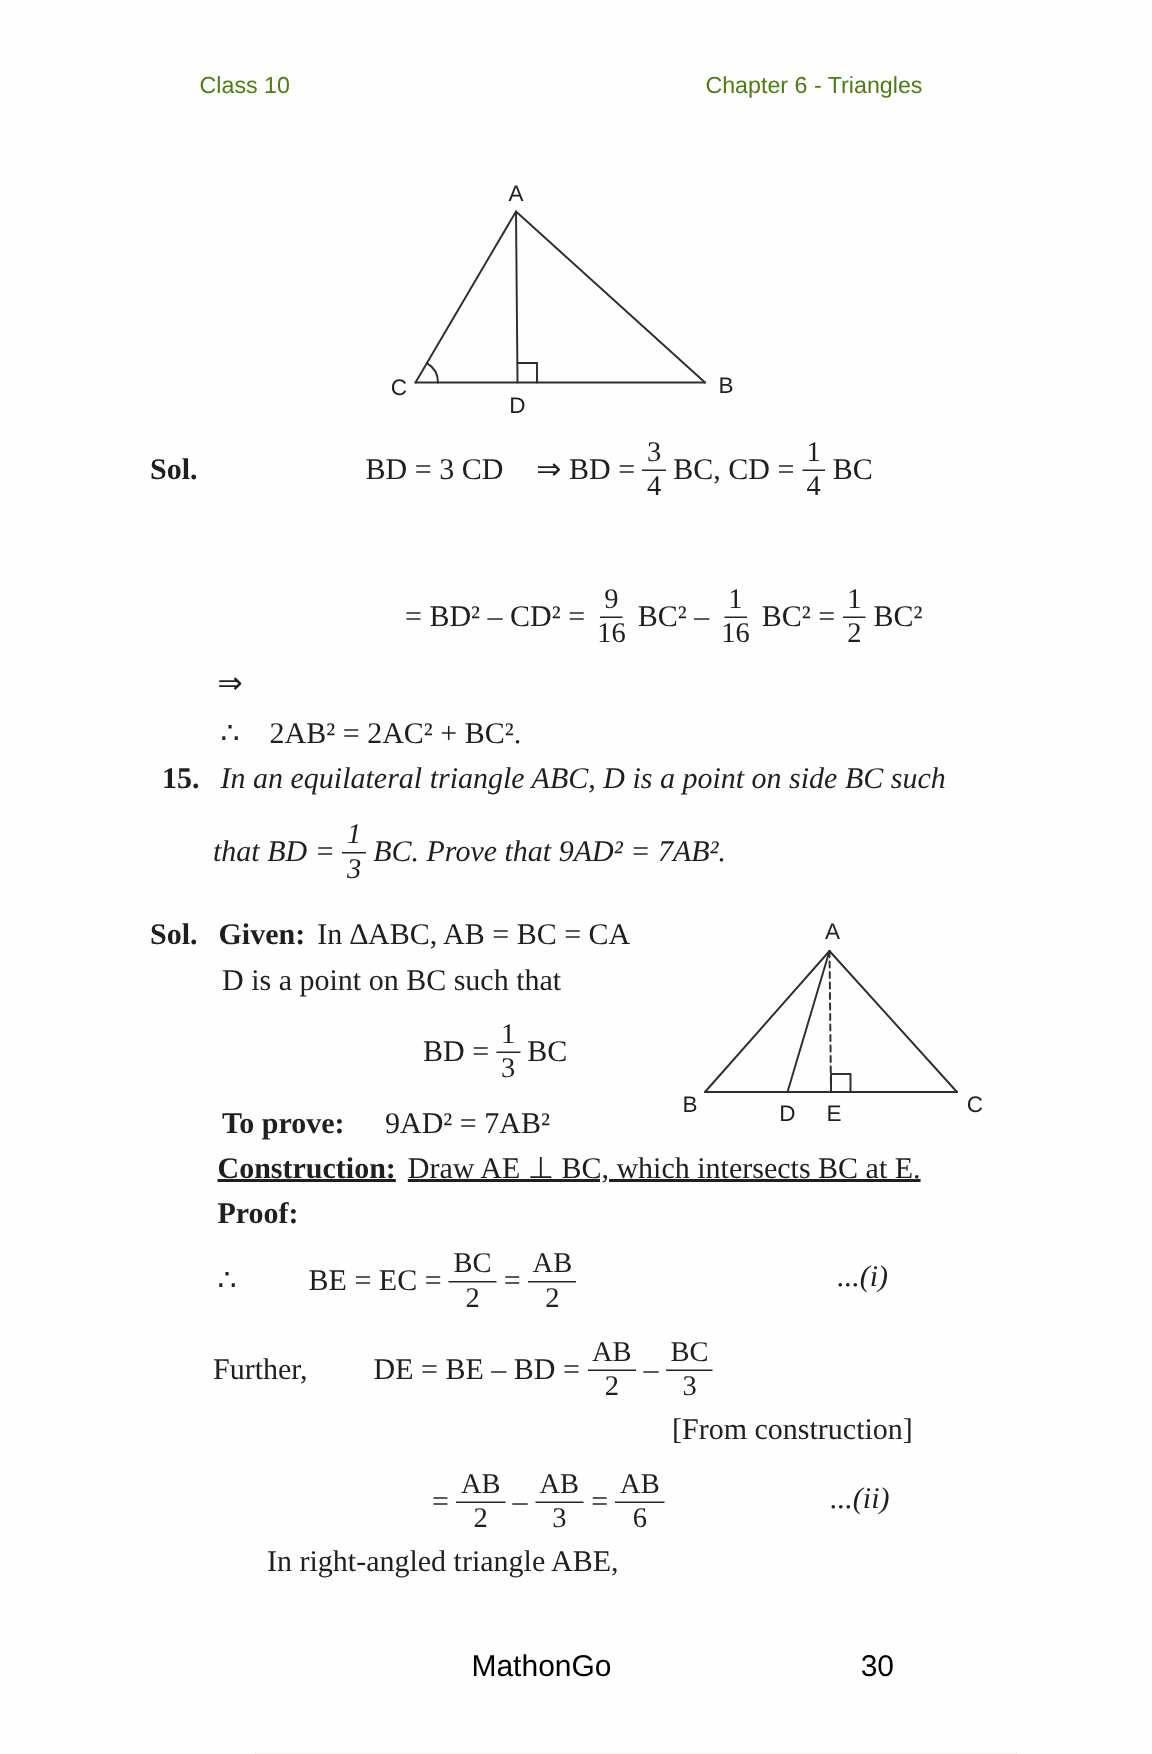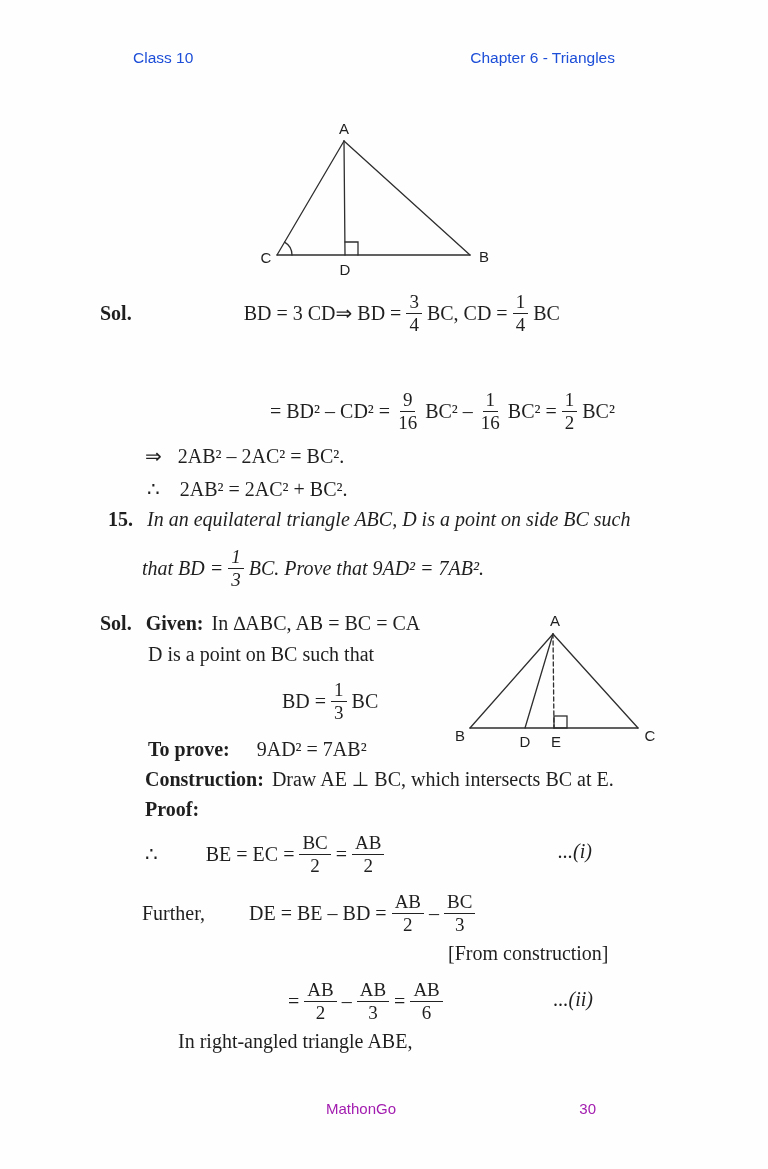--- a/index.html
+++ b/index.html
@@ -9,33 +9,33 @@
     font-family:"Liberation Serif", serif;
   }
   .abs { position:absolute; }
   .row {
     position:absolute; display:flex; align-items:center;
     white-space:pre; font-size:20px; line-height:1.2;
   }
   .sans { font-family:"Liberation Sans", sans-serif; }
   .bold { font-weight:bold; }
   .ital { font-style:italic; }
-  .hdr { font-size:15.5px; color:#1d4ed8; }
+  .hdr { font-size:15.5px; color:#4d7c0f; }
   .frac {
     display:inline-flex; flex-direction:column; align-items:center;
     font-size:19px; line-height:1.12; margin:0 5px; text-align:center;
   }
   .frac .num { border-bottom:1.4px solid #222; padding:0 3px; }
   .frac .den { padding:0 3px; }
   svg.diagram { position:absolute; overflow:visible; }
   svg.diagram line, svg.diagram path, svg.diagram rect { stroke:#2e2e2e; stroke-width:1.3; fill:none; stroke-linecap:round; }
   svg.diagram .dashed { stroke-dasharray:4 3; }
   svg.diagram text { font-family:"Liberation Sans", sans-serif; font-size:15px; fill:#1f1f1f; stroke:none; }
   .tag { position:absolute; font-size:20px; font-style:italic; }
-  .ftr { font-size:15px; color:#a21caf; }
+  .ftr { font-size:20px; color:#000000; }
 </style>
 </head>
 <body>
 
 <div class="page">
 
   <div class="abs sans hdr" style="left:133px; top:49px;">Class 10</div>
   <div class="abs sans hdr" style="right:153px; top:49px;">Chapter 6 - Triangles</div>
 
   <svg class="diagram" style="left:235px; top:112px;" width="285" height="170" viewBox="0 0 285 170">
@@ -47,21 +47,21 @@
     <path d="M57,143 A15,15 0 0 0 49.6,130.1"></path>
     <text x="109" y="22" text-anchor="middle">A</text>
     <text x="249" y="150" text-anchor="middle">B</text>
     <text x="31" y="151" text-anchor="middle">C</text>
     <text x="110" y="163" text-anchor="middle">D</text>
   </svg>
 
   <div class="row" style="left:100px; top:289px; height:48px;">
     <span class="bold">Sol.</span>
     <span style="margin-left:112px;">BD = 3 CD</span>
-    <span style="">⇒ BD =</span>
+    <span style="margin-left:22px;">⇒ BD =</span>
     <span class="frac">
       <span class="num">3</span>
       <span class="den">4</span>
     </span>
     <span>BC, CD =</span>
     <span class="frac">
       <span class="num">1</span>
       <span class="den">4</span>
     </span>
     <span>BC</span>
@@ -82,21 +82,20 @@
     <span>BC² =</span>
     <span class="frac">
       <span class="num">1</span>
       <span class="den">2</span>
     </span>
     <span>BC²</span>
   </div>
 
   <div class="row" style="left:145px; top:444px;">
     <span>⇒</span>
-    <span style="margin-left:16px;">2AB² – 2AC² = BC².</span>
   </div>
 
   <div class="row" style="left:147px; top:477px;">
     <span>∴</span>
     <span style="margin-left:20px;">2AB² = 2AC² + BC².</span>
   </div>
 
   <div class="row" style="left:108px; top:507px;">
     <span class="bold">15.</span>
     <span class="ital" style="margin-left:14px;">In an equilateral triangle ABC, D is a point on side BC such</span>
@@ -140,21 +139,21 @@
       <span class="den">3</span>
     </span>
     <span>BC</span>
   </div>
 
   <div class="row" style="left:148px; top:737px;">
     <span class="bold">To prove:</span>
     <span style="margin-left:27px;">9AD² = 7AB²</span>
   </div>
 
-  <div class="row" style="left:145px; top:767px;">
+  <div class="row" style="left:145px; top:767px;text-decoration:underline;">
     <span class="bold">Construction:</span>
     <span style="margin-left:8px;">Draw AE ⊥ BC, which intersects BC at E.</span>
   </div>
 
   <div class="row" style="left:145px; top:797px;flex-direction:column;">
     <span class="bold">Proof:</span>
   </div>
 
   <div class="row" style="left:145px; top:828px; height:52px;">
     <span>∴</span>

